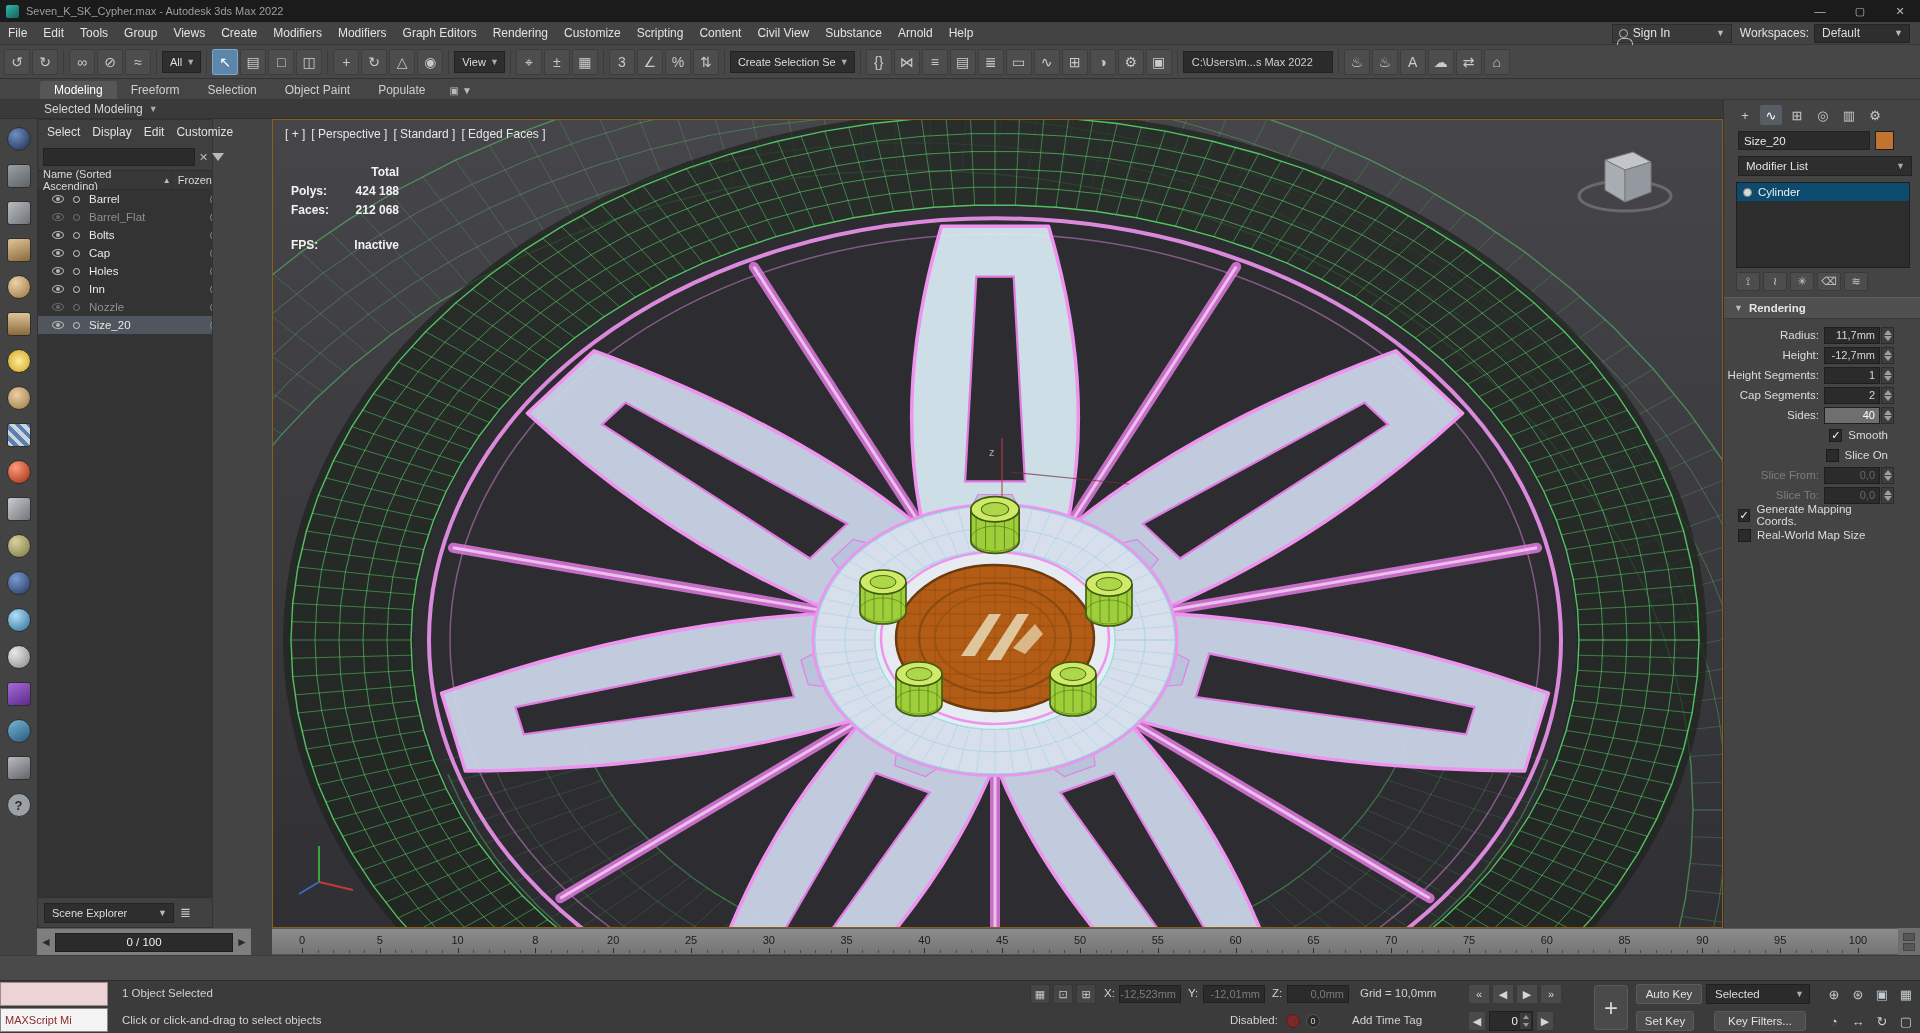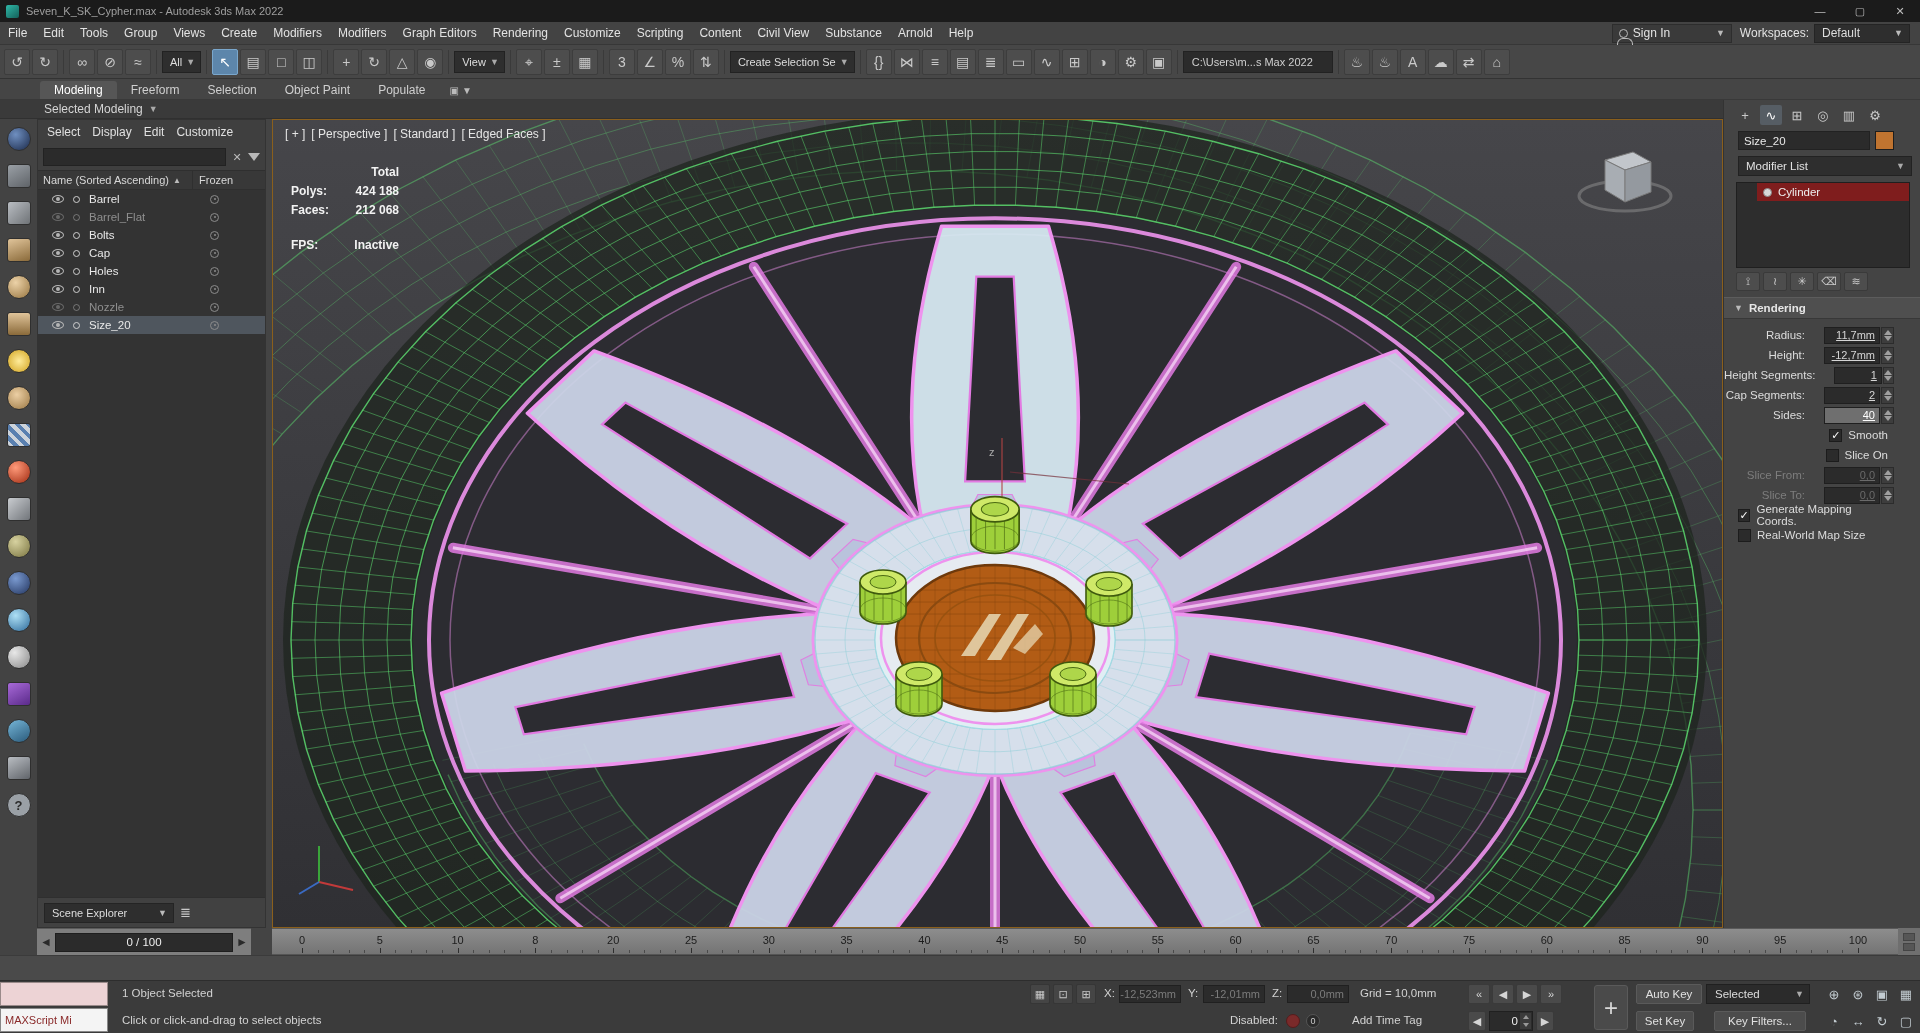--- a/index.html
+++ b/index.html
@@ -38,21 +38,21 @@
 .rtab.active{background:#565656;color:#fff;border-radius:3px 3px 0 0;}
 .ribbon-config{margin-left:10px;display:flex;align-items:center;gap:3px;color:#bbb;font-size:10px;padding-bottom:3px;}
 .ribbon-sub{position:absolute;top:100px;left:0;right:0;height:19px;background:#3a3a3a;display:flex;align-items:center;padding-left:44px;color:#d5d5d5;font-size:12px;border-bottom:1px solid #303030;}
 .ribbon-sub .caret{font-size:9px;margin-left:6px;color:#aaa;}
 
 
 .left-strip{position:absolute;top:119px;left:0;width:37px;bottom:53px;background:#434343;display:flex;flex-direction:column;align-items:center;padding-top:8px;gap:13px;}
 .strip-icon{width:24px;height:24px;border-radius:4px;border:1px solid #2f2f2f;display:flex;align-items:center;justify-content:center;color:#eee;font-size:13px;font-weight:bold;flex:0 0 auto;}
 
 
-.explorer{position:absolute;top:119px;left:37px;width:229px;height:809px;background:#3f3f3f;border:1px solid #333;display:flex;flex-direction:column;}
+.explorer{position:absolute;top:119px;left:37px;width:176px;height:809px;background:#3f3f3f;border:1px solid #333;display:flex;flex-direction:column;}
 .se-menus{height:24px;display:flex;align-items:center;gap:2px;padding:0 4px;font-size:12px;color:#e0e0e0;}
 .se-menus span{padding:0 5px;}
 .se-search{height:26px;display:flex;align-items:center;gap:4px;padding:0 5px;}
 .se-search input{flex:1;height:18px;background:#2b2b2b;border:1px solid #222;color:#ddd;font-size:11px;padding:0 4px;font-family:"Liberation Sans",sans-serif;}
 .se-x{color:#bbb;font-size:11px;width:14px;text-align:center;}
 .se-funnel{width:0;height:0;border-left:6px solid transparent;border-right:6px solid transparent;border-top:8px solid #b9b9b9;position:relative;}
 .se-header{height:20px;background:#383838;border-top:1px solid #2f2f2f;border-bottom:1px solid #2f2f2f;display:flex;align-items:center;font-size:11px;color:#d8d8d8;position:relative;}
 .se-header .h-name{padding-left:5px;width:155px;display:flex;align-items:center;gap:4px;border-right:1px solid #2f2f2f;height:100%;}
 .se-header .h-frozen{padding-left:6px;}
 .se-list{flex:1;background:#333333;position:relative;overflow:hidden;}
@@ -84,31 +84,31 @@
 .cmdpanel{position:absolute;left:1723px;top:100px;width:197px;height:828px;background:#444444;border-left:1px solid #333;font-size:11.5px;}
 .cp-tabs{display:flex;align-items:center;gap:4px;padding:5px 4px 4px 10px;}
 .cp-tab{width:22px;height:20px;display:flex;align-items:center;justify-content:center;color:#c9c9c9;font-size:13px;border-radius:2px;}
 .cp-tab.active{background:#565d64;color:#fff;}
 .cp-namerow{display:flex;align-items:center;gap:5px;padding:2px 8px 6px 14px;}
 .cp-namerow input{width:132px;height:19px;background:#2b2b2b;border:1px solid #222;color:#e8e8e8;font-size:11.5px;padding:0 5px;font-family:"Liberation Sans",sans-serif;}
 .swatch{width:19px;height:19px;background:#c07430;border:1px solid #1e1e1e;}
 .cp-modlist{position:relative;margin:0 8px 6px 14px;height:20px;background:#2e2e2e;border:1px solid #222;display:flex;align-items:center;padding:0 20px 0 7px;color:#e0e0e0;}
 .cp-stack{margin:0 10px 4px 12px;height:86px;background:#2d2d2d;border:1px solid #1f1f1f;}
 .stack-row{height:18px;display:flex;align-items:center;gap:6px;padding:0 6px;color:#eee;}
-.stack-row.selected{background:#7f1d1d;margin-left:20px;}
+.stack-row.selected{background:#0c4a6e;}
 .bulb{width:9px;height:9px;border-radius:50%;background:#d8d8d8;border:1px solid #888;flex:0 0 auto;}
 .cp-stackbtns{display:flex;gap:3px;padding:0 10px 6px 12px;}
 .sb-btn{width:24px;height:19px;background:#4d4d4d;border:1px solid #3a3a3a;border-radius:2px;color:#c9c9c9;font-size:11px;display:flex;align-items:center;justify-content:center;}
 .cp-rollout{height:22px;background:#4f4f4f;border-top:1px solid #5c5c5c;border-bottom:1px solid #383838;display:flex;align-items:center;gap:6px;padding-left:10px;color:#e6e6e6;font-weight:bold;font-size:11.5px;}
 .cp-rollout .caret{font-size:9px;color:#bbb;}
 .cp-params{padding:6px 6px 0 0;}
 .prow{height:20px;display:flex;align-items:center;justify-content:flex-end;padding-right:20px;}
-.prow .plabel{color:#dcdcdc;margin-right:19px;white-space:nowrap;}
+.prow .plabel{color:#dcdcdc;margin-right:5px;white-space:nowrap;}
 .prow.disabled .plabel{color:#7d7d7d;}
-.pval{width:56px;height:17px;background:#2b2b2b;border:1px solid #1f1f1f;color:#d5d5d5;display:flex;align-items:center;justify-content:flex-end;padding-right:4px;font-size:11px;text-decoration:underline;}
+.pval{width:56px;height:17px;background:#2b2b2b;border:1px solid #1f1f1f;color:#d5d5d5;display:flex;align-items:center;justify-content:flex-end;padding-right:4px;font-size:11px;}
 .pval.lit{background:#6f6f6f;color:#fff;}
 .prow.disabled .pval{color:#6a6a6a;}
 .spin{width:13px;height:17px;display:flex;flex-direction:column;align-items:center;justify-content:space-between;padding:2px 0;background:#3d3d3d;border:1px solid #2c2c2c;margin-left:1px;}
 .spin .up{width:0;height:0;border-left:4px solid transparent;border-right:4px solid transparent;border-bottom:5px solid #9f9f9f;}
 .spin .dn{width:0;height:0;border-left:4px solid transparent;border-right:4px solid transparent;border-top:5px solid #9f9f9f;}
 .crow{height:20px;display:flex;align-items:center;justify-content:flex-end;padding-right:26px;gap:6px;color:#dcdcdc;}
 .crow.left{justify-content:flex-start;padding-left:14px;}
 .cbox{width:13px;height:13px;background:#2b2b2b;border:1px solid #1c1c1c;color:#fff;font-size:11px;line-height:11px;text-align:center;}
 
 

